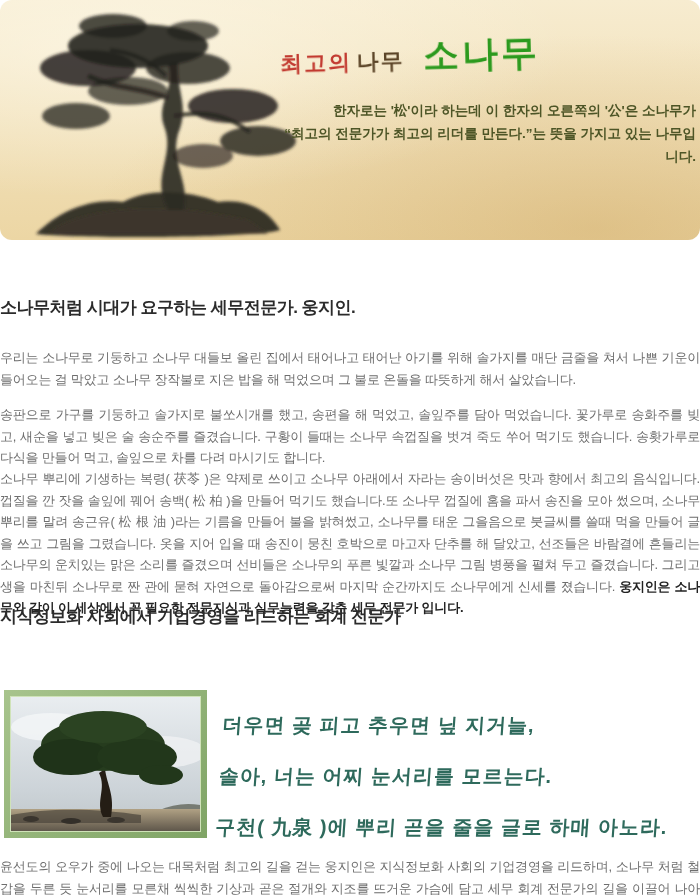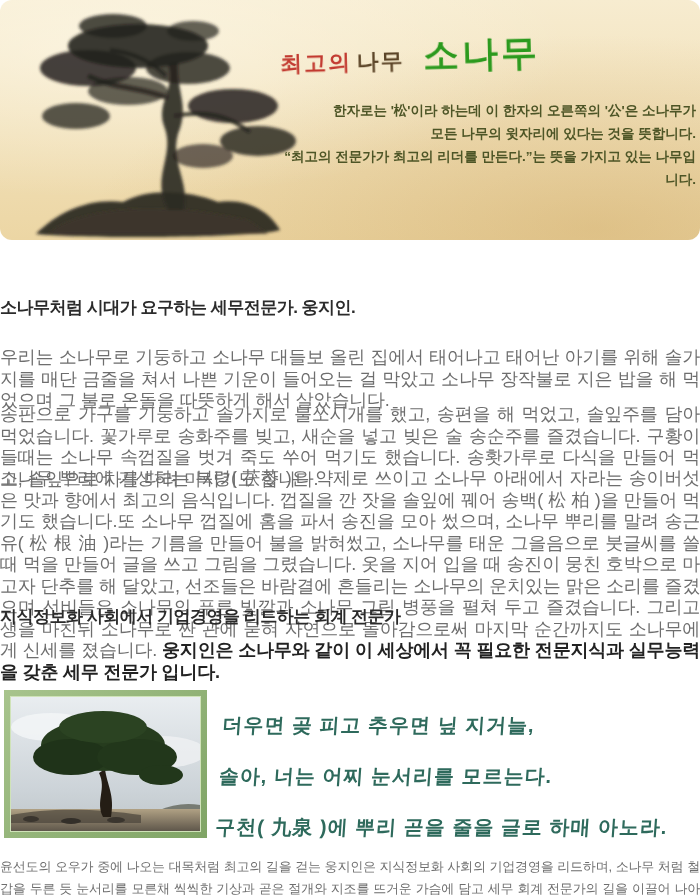--- a/index.html
+++ b/index.html
@@ -17,21 +17,21 @@
   .banner-title{position:absolute;left:280px;top:32px;white-space:nowrap;transform:rotate(-1.5deg);}
   .bt-small{font-size:22px;font-weight:bold;letter-spacing:2px;}
   .bt-red{color:#c23a30;}
   .bt-brown{color:#5b4427;}
   .bt-big{font-size:36px;font-weight:bold;color:#2c9a1e;letter-spacing:3px;margin-left:14px;}
   .banner-body{position:absolute;left:284px;top:99px;width:412px;color:#4d5526;
     font-size:13.5px;font-weight:bold;line-height:23px;text-align:right;}
 
   
   .h-section{position:absolute;left:0;width:700px;font-size:17px;font-weight:bold;color:#2b2b2b;letter-spacing:-0.5px;}
-  .para{position:absolute;left:0;width:700px;font-size:18px;color:#6e6e6e;line-height:21.5px;
+  .para{position:absolute;left:0;width:700px;font-size:13px;color:#6e6e6e;line-height:21.5px;
     text-align:justify;letter-spacing:-0.2px;word-break:break-all;}
   .para b{color:#222;}
 
   
   .photo-frame{position:absolute;left:4px;top:690px;width:203px;height:148px;
     background:linear-gradient(135deg,#a8c48d,#7fa465);padding:0;box-sizing:border-box;}
   .photo-frame .inner{position:absolute;left:6px;top:6px;right:6px;bottom:6px;
     border:1px solid #cfe3b8;box-sizing:border-box;overflow:hidden;}
   .poem{position:absolute;left:218px;top:712px;width:480px;color:#2e6a5c;
     font-weight:bold;font-size:20px;letter-spacing:1px;transform:skewX(-4deg);}
@@ -79,21 +79,20 @@
     </svg>
 
     <div class="banner-title">
       <span class="bt-small bt-red">최고의</span>
       <span class="bt-small bt-brown">나무</span>
       <span class="bt-big">소나무</span>
     </div>
 
     <div class="banner-body">
       <div>한자로는 '松'이라 하는데 이 한자의 오른쪽의 '公'은 소나무가</div>
-      <div>모든 나무의 윗자리에 있다는 것을 뜻합니다.</div>
       <div>“최고의 전문가가 최고의 리더를 만든다.”는 뜻을 가지고 있는 나무입니다.</div>
     </div>
   </div>
 
   <div class="h-section" style="top:296px;">소나무처럼 시대가 요구하는 세무전문가. 웅지인.</div>
 
   <div class="para" style="top:347px;">우리는 소나무로 기둥하고 소나무 대들보 올린 집에서 태어나고 태어난 아기를 위해 솔가지를 매단 금줄을 쳐서 나쁜 기운이 들어오는 걸 막았고 소나무 장작불로 지은 밥을 해 먹었으며 그 불로 온돌을 따뜻하게 해서 살았습니다.</div>
 
   <div class="para" style="top:404px;">송판으로 가구를 기둥하고 솔가지로 불쏘시개를 했고, 송편을 해 먹었고, 솔잎주를 담아 먹었습니다. 꽃가루로 송화주를 빚고, 새순을 넣고 빚은 술 송순주를 즐겼습니다. 구황이 들때는 소나무 속껍질을 벗겨 죽도 쑤어 먹기도 했습니다. 송홧가루로 다식을 만들어 먹고, 솔잎으로 차를 다려 마시기도 합니다.</div>
 

